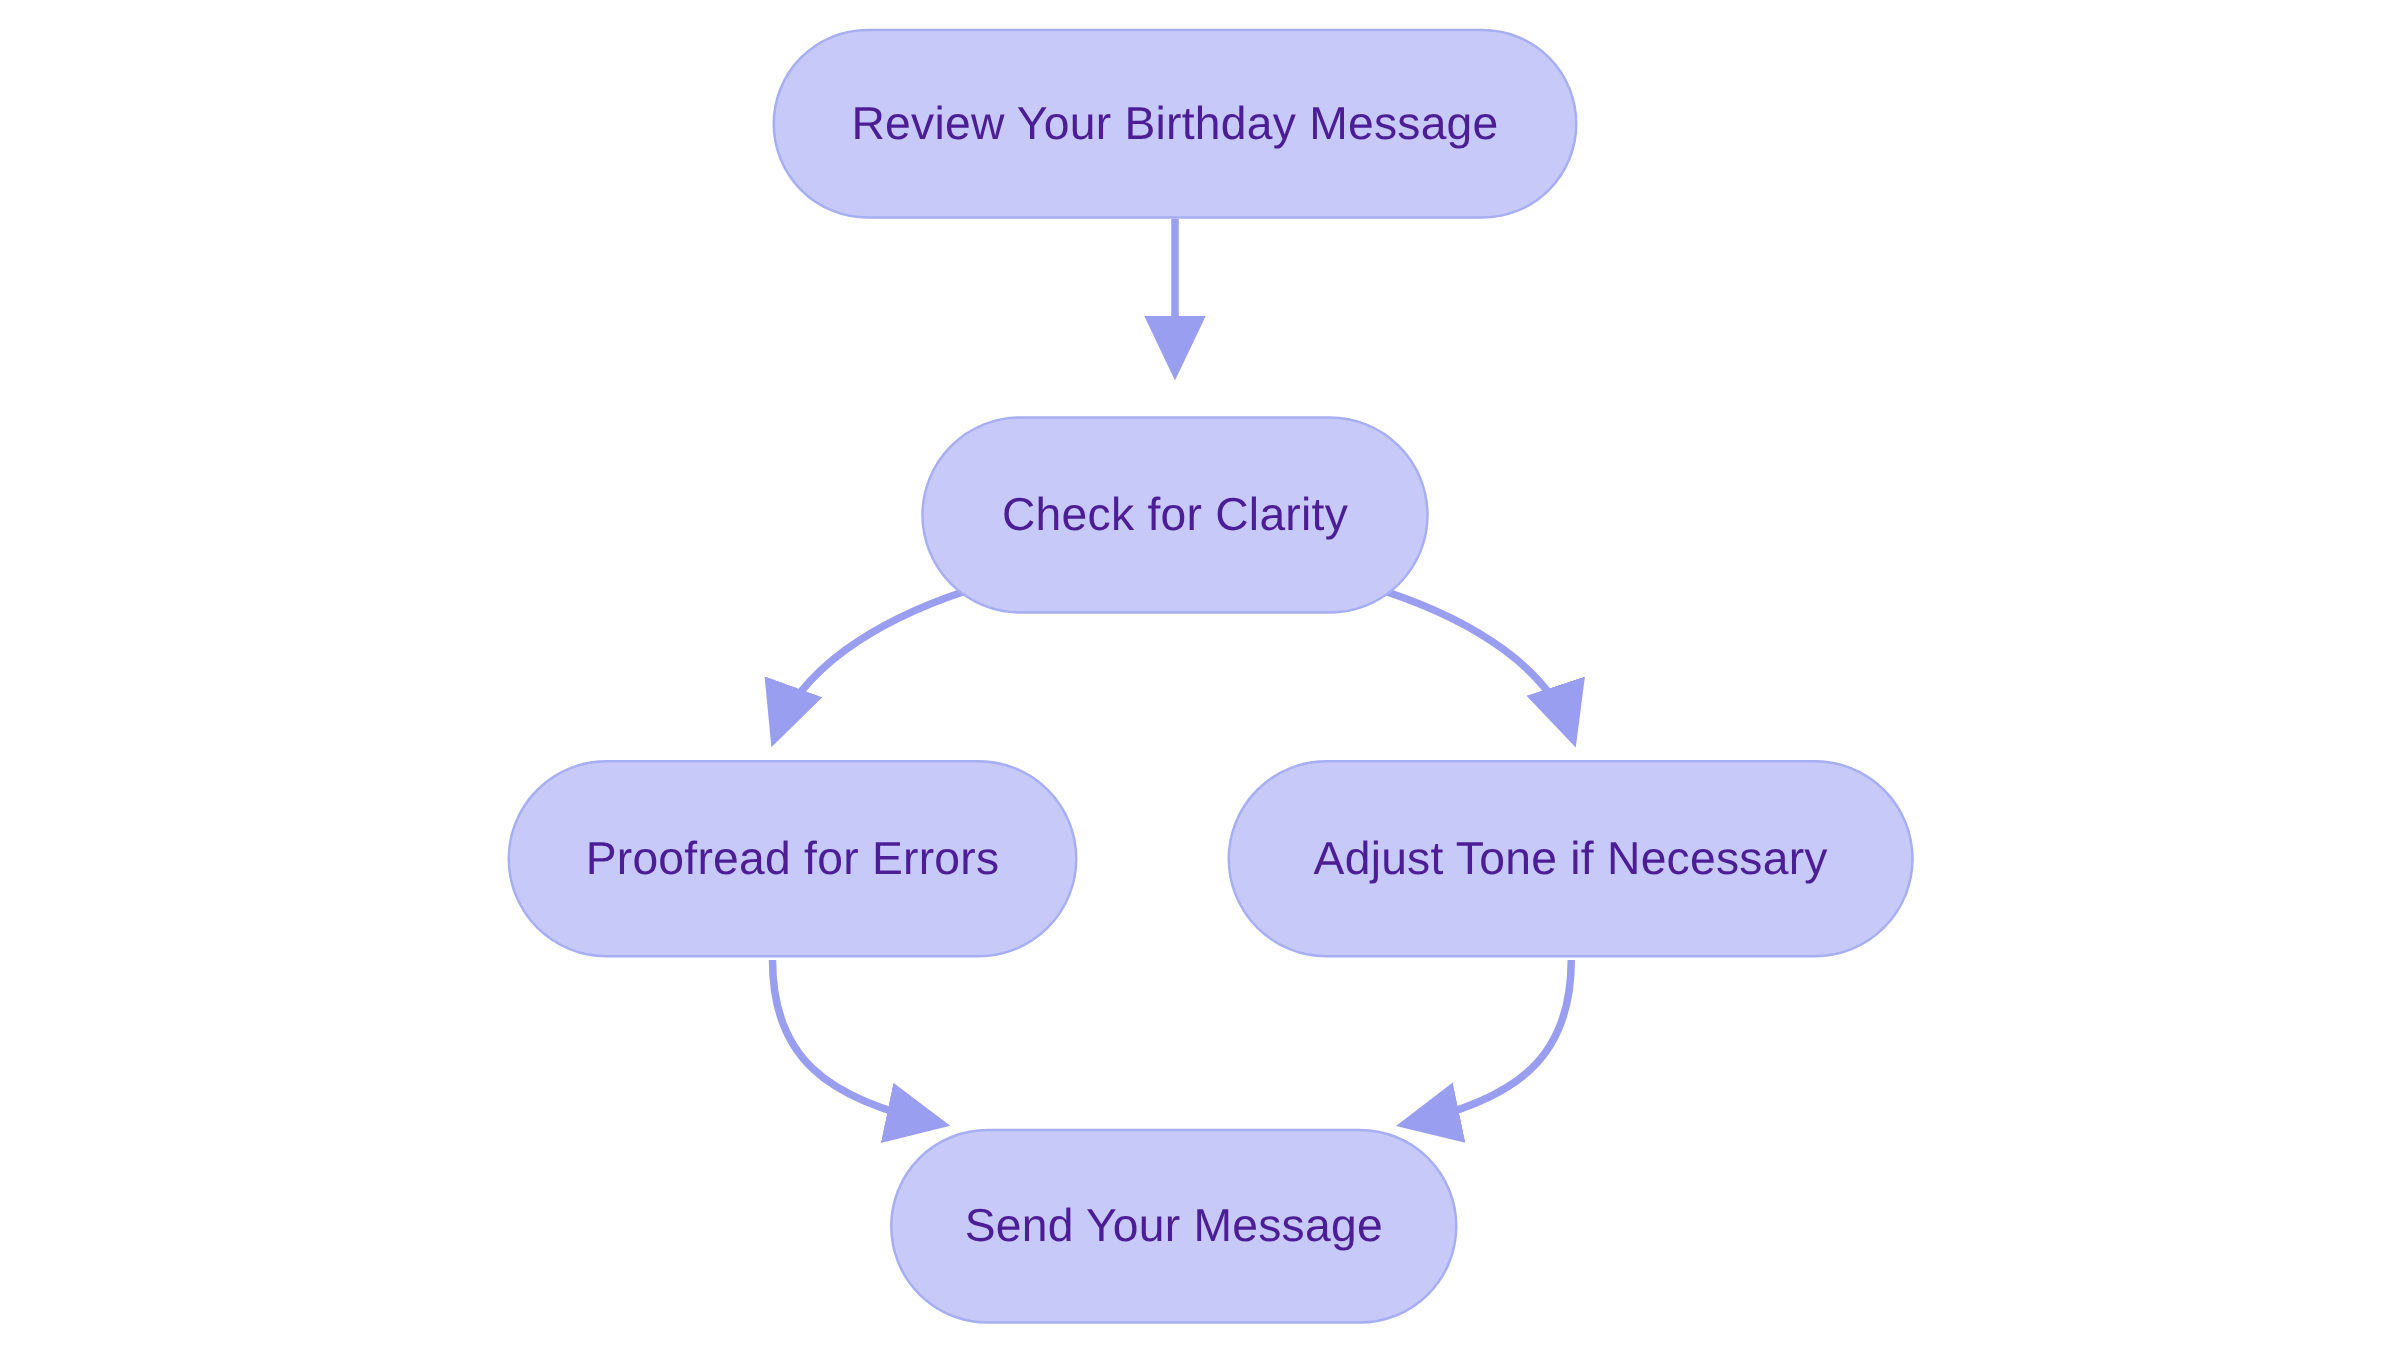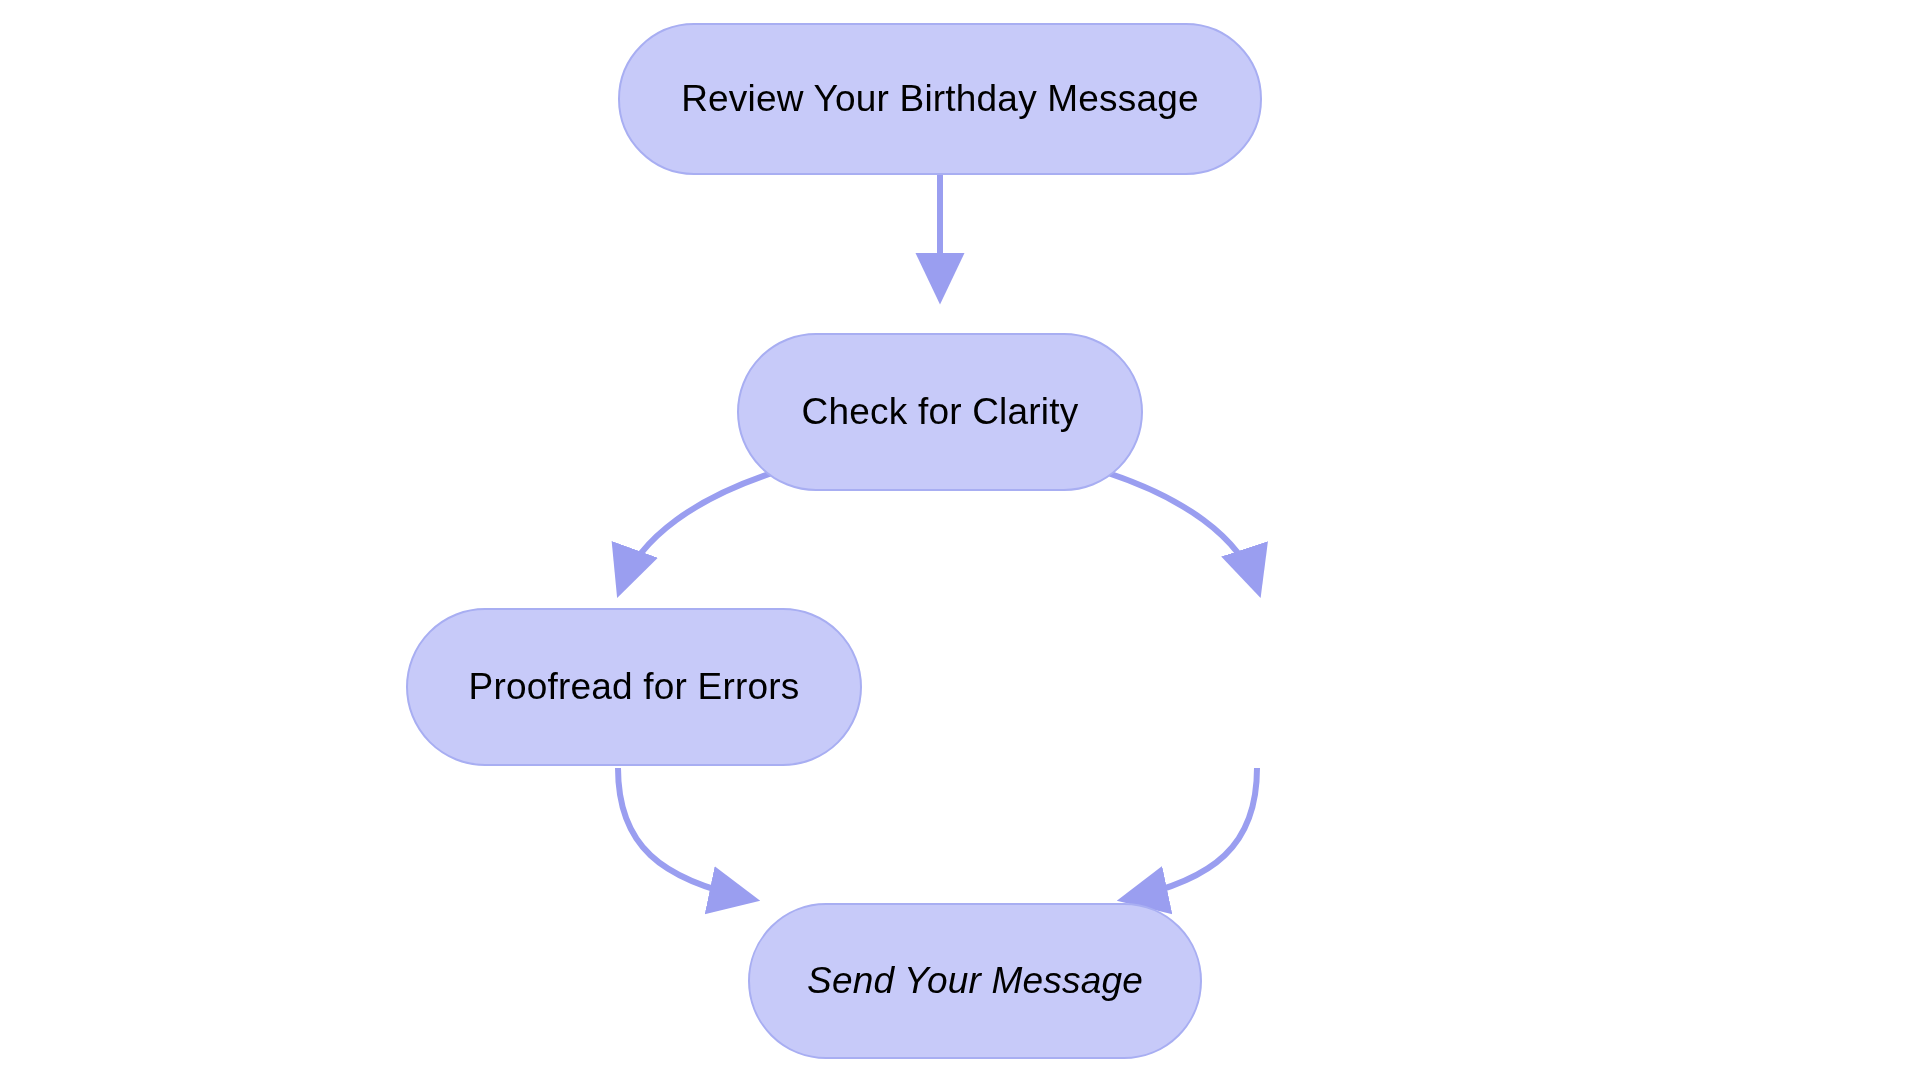--- a/index.html
+++ b/index.html
@@ -32,33 +32,33 @@
     box-sizing: border-box;
     display: flex;
     align-items: center;
     justify-content: center;
     background: #c7caf9;
     border: 2px solid #a8aef2;
     border-radius: 999px;
     z-index: 2;
   }
   .node-label {
-    color: #000000;
+    color: #4c1d95;
     font-size: 37px;
     font-weight: 400;
     letter-spacing: 0.2px;
     line-height: 1.1;
     white-space: nowrap;
   }
   
   #node-review   { left: 618px;  top: 23px;   width: 644px; height: 152px; }
   #node-clarity  { left: 737px;  top: 313px;  width: 406px; height: 158px; margin-top: 20px; }
   #node-proof    { left: 406px;  top: 608px;  width: 456px; height: 158px; }
   #node-tone     { left: 982px;  top: 608px;  width: 549px; height: 158px; }
-  #node-send     { left: 748px;  top: 903px;  width: 454px; height: 156px; font-style: italic; }
+  #node-send     { left: 712px;  top: 903px;  width: 454px; height: 156px; }
 </style>
 </head>
 <body>
 
 <div id="flow-root">
 
   <svg id="edge-layer" viewBox="0 0 1920 1083" xmlns="http://www.w3.org/2000/svg">
     <defs>
       <marker id="arrowhead" markerWidth="9" markerHeight="9" refX="7.2" refY="4.5" orient="auto" markerUnits="strokeWidth">
         <path d="M 0 0.4 L 8.6 4.5 L 0 8.6 z" fill="#9a9ef0"></path>
@@ -81,18 +81,21 @@
   </div>
 
   <div class="node" id="node-clarity">
     <span class="node-label">Check for Clarity</span>
   </div>
 
   <div class="node" id="node-proof">
     <span class="node-label">Proofread for Errors</span>
   </div>
 
+  <div class="node" id="node-tone">
+    <span class="node-label">Adjust Tone if Necessary</span>
+  </div>
 
   <div class="node" id="node-send">
     <span class="node-label">Send Your Message</span>
   </div>
 
 </div>
 
 </body></html>

